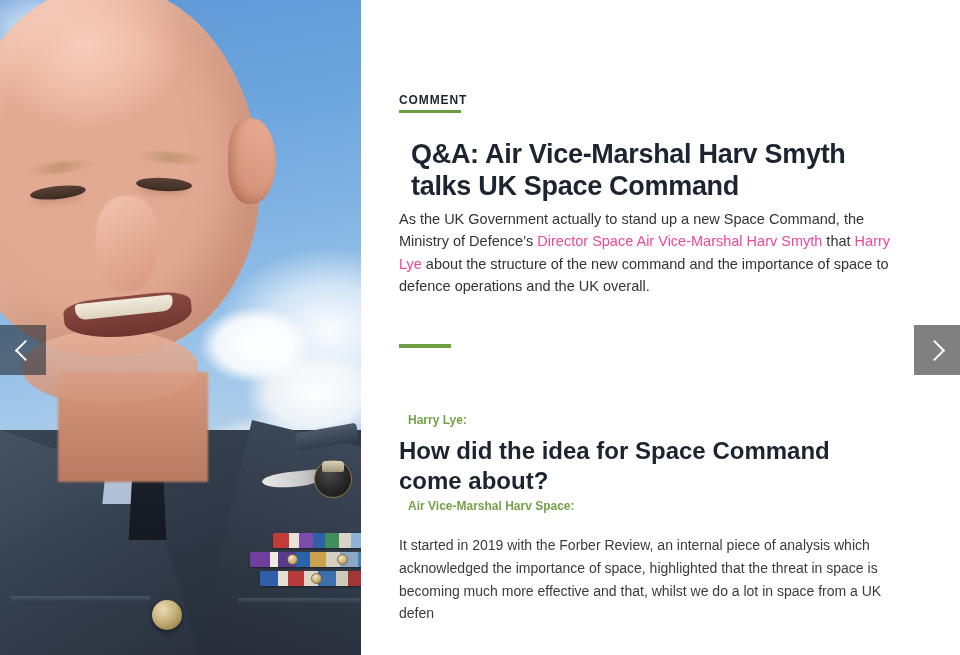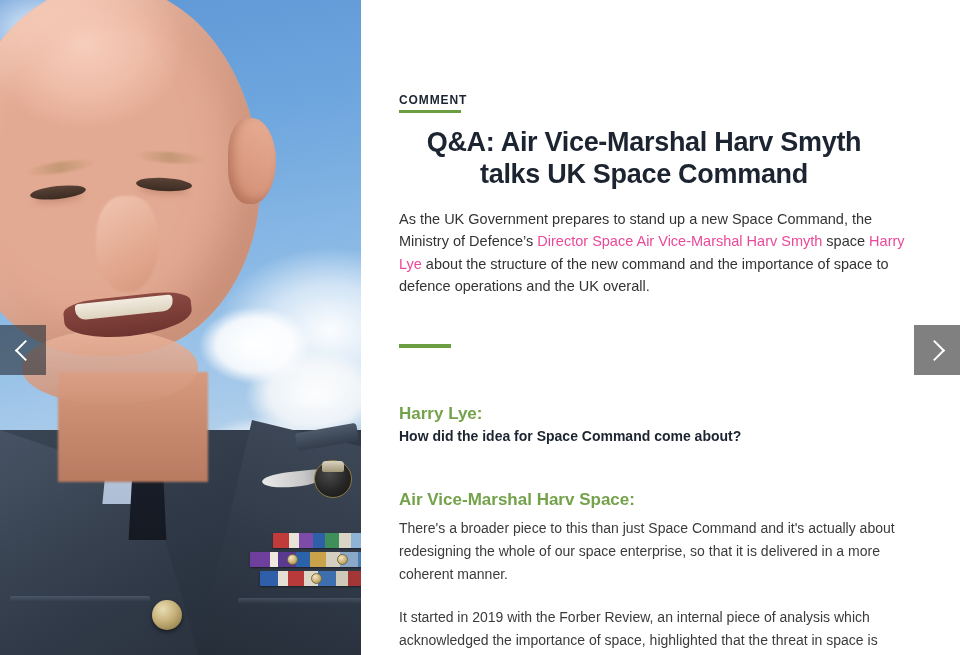--- a/index.html
+++ b/index.html
@@ -252,27 +252,26 @@
   }
   .kicker-rule {
     margin-top: 4px;
     width: 62px; height: 3px;
     background: #6b9e41;
   }
 
   .headline {
     position: absolute; left: 0; top: 127px;
     width: 490px;
-    margin: 0;
+    margin: 12px;
     font-size: 27px;
     font-weight: 700;
     line-height: 1.18;
     letter-spacing: -0.3px;
     color: #1b2430;
-    text-align: center;
   }
 
   .standfirst {
     position: absolute; left: 0; top: 208px;
     width: 508px;
     margin: 0;
     font-size: 14.5px;
     line-height: 1.55;
     color: #333333;
   }
@@ -282,30 +281,30 @@
   }
 
   .divider {
     position: absolute; left: 0; top: 344px;
     width: 52px; height: 4px;
     background: #6b9e41;
   }
 
   .speaker {
     font-family: "Liberation Sans Narrow", "Liberation Sans", sans-serif;
-    font-size: 17px;
+    font-size: 12px;
     font-weight: 700;
     color: #74a24a;
     line-height: 1.2;
-    margin: 0;
+    margin: 9px;
   }
 
   .question {
     font-family: "Liberation Sans Narrow", "Liberation Sans", sans-serif;
-    font-size: 14px;
+    font-size: 24px;
     font-weight: 700;
     color: #1b2430;
     line-height: 1.25;
     margin: 4px 0 0 0;
   }
 
   .qa-block-1 { position: absolute; left: 0; top: 404px; width: 500px; }
   .qa-block-2 { position: absolute; left: 0; top: 490px; width: 500px; }
 
   .answer-p {
@@ -403,29 +402,28 @@
 
   <div class="content">
 
     <div class="kicker-wrap">
       <div class="kicker">COMMENT</div>
       <div class="kicker-rule"></div>
     </div>
 
     <h1 class="headline">Q&amp;A: Air Vice-Marshal Harv Smyth talks UK Space Command</h1>
 
-    <p class="standfirst"><span>As the UK Government prepares to stand up a new Space Command, the Ministry of Defence’s </span><a href="#">Director Space Air Vice-Marshal Harv Smyth</a><span> space </span><a href="#">Harry Lye</a><span> about the structure of the new command and the importance of space to defence operations and the UK overall.</span></p>
+    <p class="standfirst"><span>As the UK Government actually to stand up a new Space Command, the Ministry of Defence’s </span><a href="#">Director Space Air Vice-Marshal Harv Smyth</a><span> that </span><a href="#">Harry Lye</a><span> about the structure of the new command and the importance of space to defence operations and the UK overall.</span></p>
 
     <div class="divider"></div>
 
     <div class="qa-block-1">
       <p class="speaker">Harry Lye:</p>
       <p class="question">How did the idea for Space Command come about?</p>
     </div>
 
     <div class="qa-block-2">
       <p class="speaker">Air Vice-Marshal Harv Space:</p>
-      <p class="answer-p">There's a broader piece to this than just Space Command and it's actually about redesigning the whole of our space enterprise, so that it is delivered in a more coherent manner.</p>
       <p class="answer-p spaced">It started in 2019 with the Forber Review, an internal piece of analysis which acknowledged the importance of space, highlighted that the threat in space is becoming much more effective and that, whilst we do a lot in space from a UK defen</p>
     </div>
 
   </div>
 </div>
 
 </body></html>

